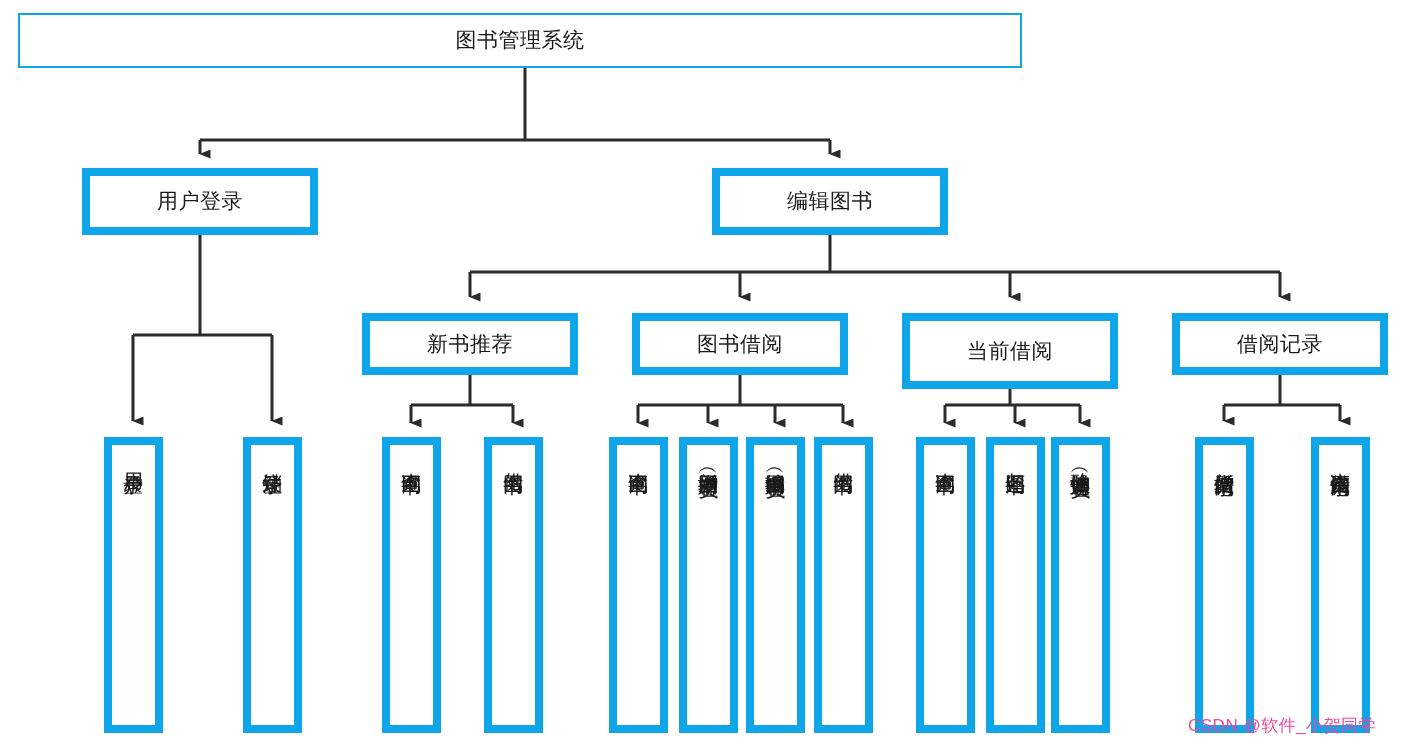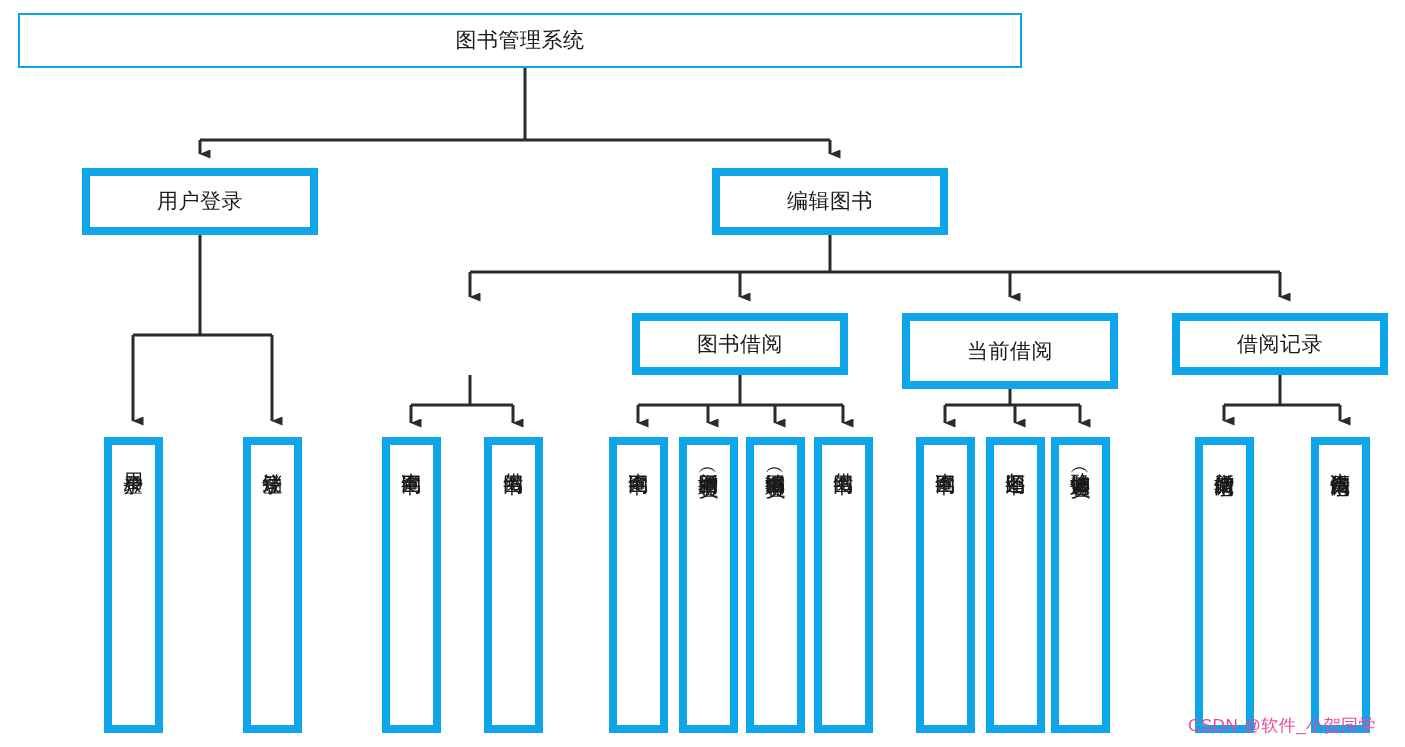--- a/index.html
+++ b/index.html
@@ -125,20 +125,23 @@
     <span class="label">图书管理系统</span>
   </div>
 
   <div class="node" style="left:82px; top:168px; width:236px; height:67px;">
     <span class="label">用户登录</span>
   </div>
   <div class="node" style="left:712px; top:168px; width:236px; height:67px;">
     <span class="label">编辑图书</span>
   </div>
 
+  <div class="node" style="left:362px; top:313px; width:216px; height:62px;">
+    <span class="label">新书推荐</span>
+  </div>
   <div class="node" style="left:632px; top:313px; width:216px; height:62px;">
     <span class="label">图书借阅</span>
   </div>
   <div class="node" style="left:902px; top:313px; width:216px; height:76px;">
     <span class="label">当前借阅</span>
   </div>
   <div class="node" style="left:1172px; top:313px; width:216px; height:62px;">
     <span class="label">借阅记录</span>
   </div>
 

